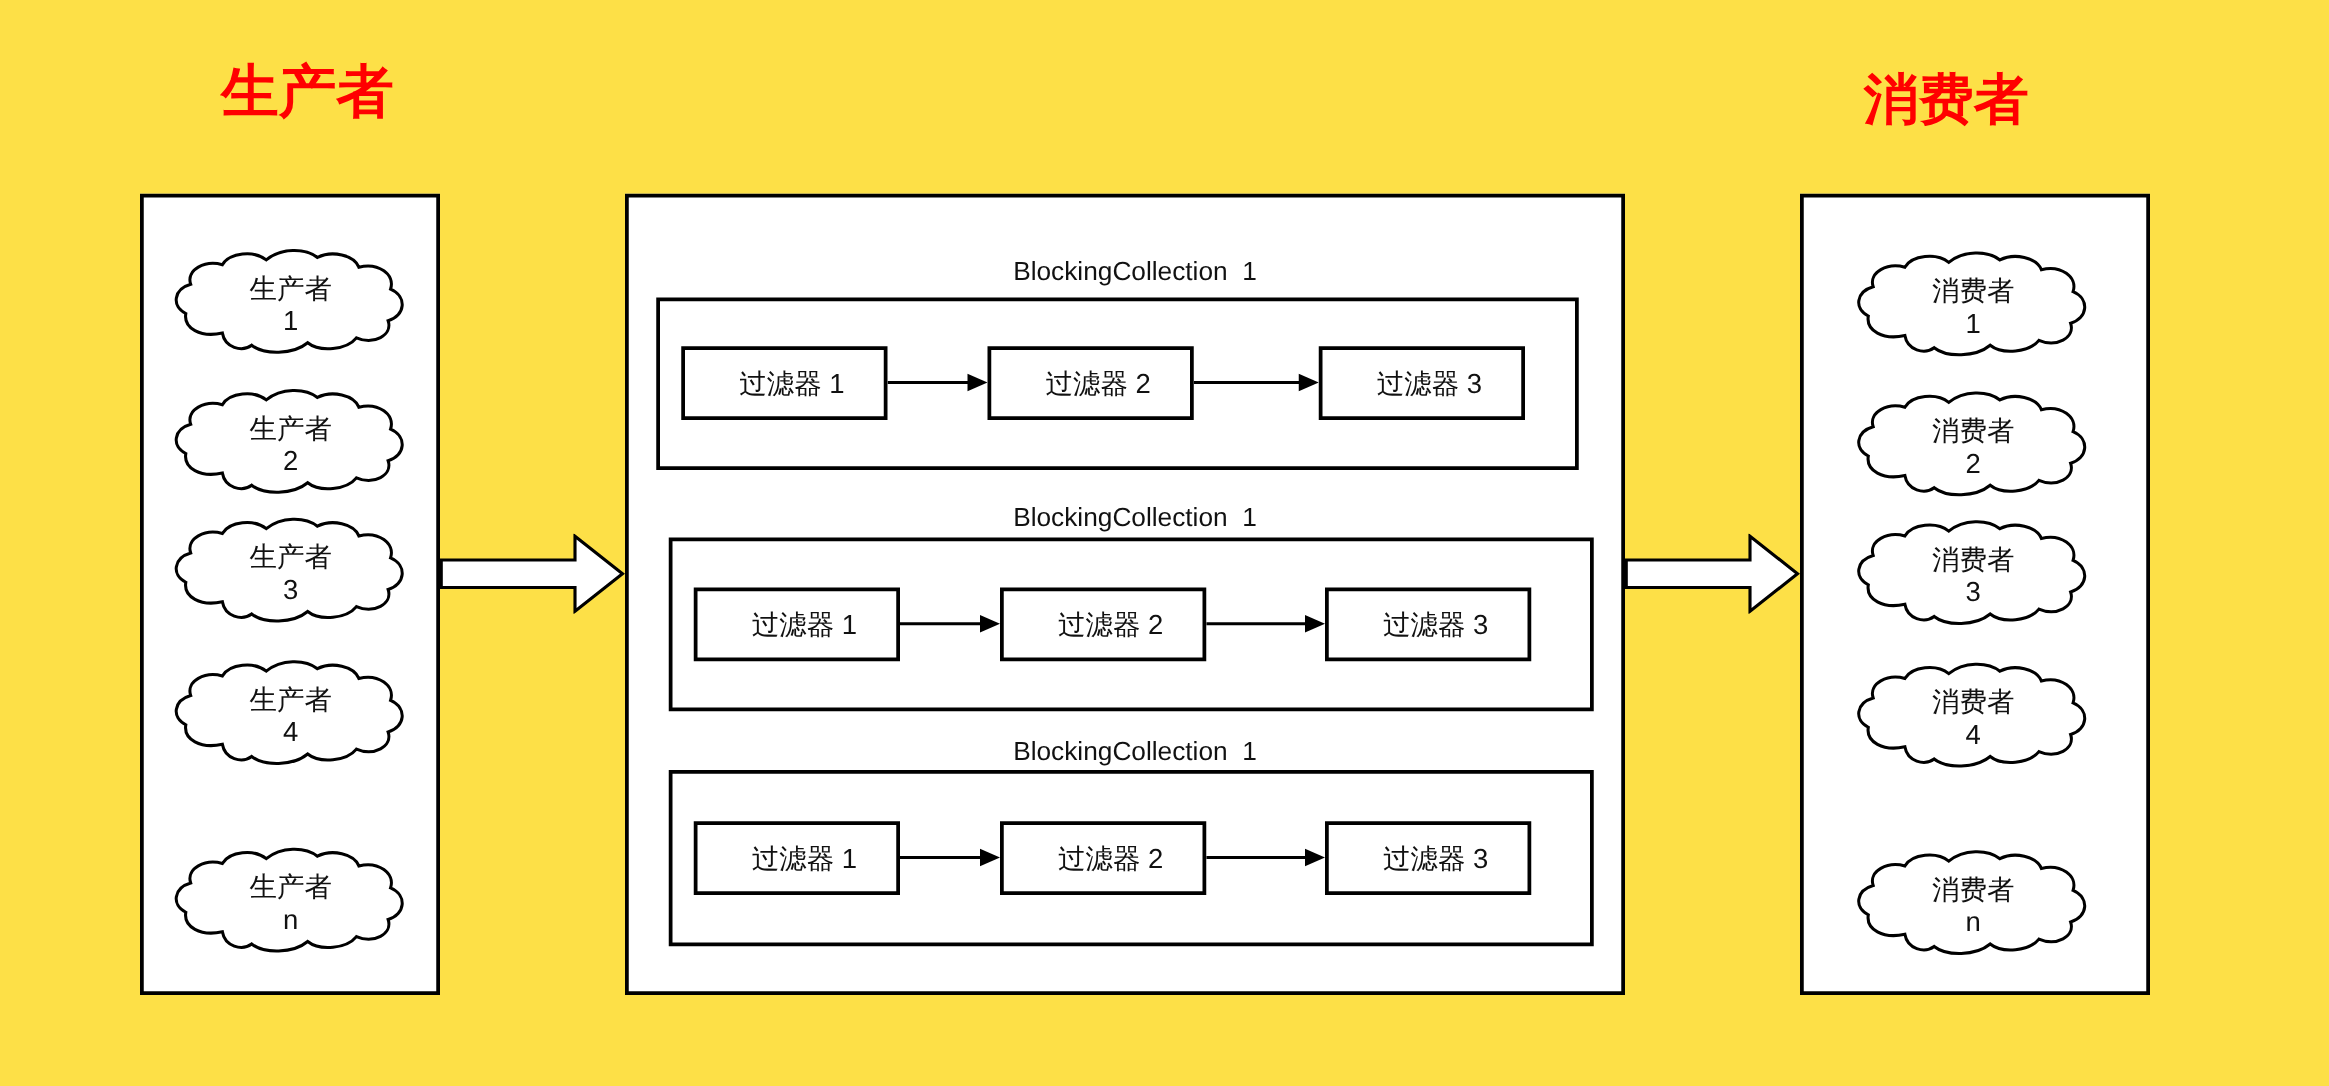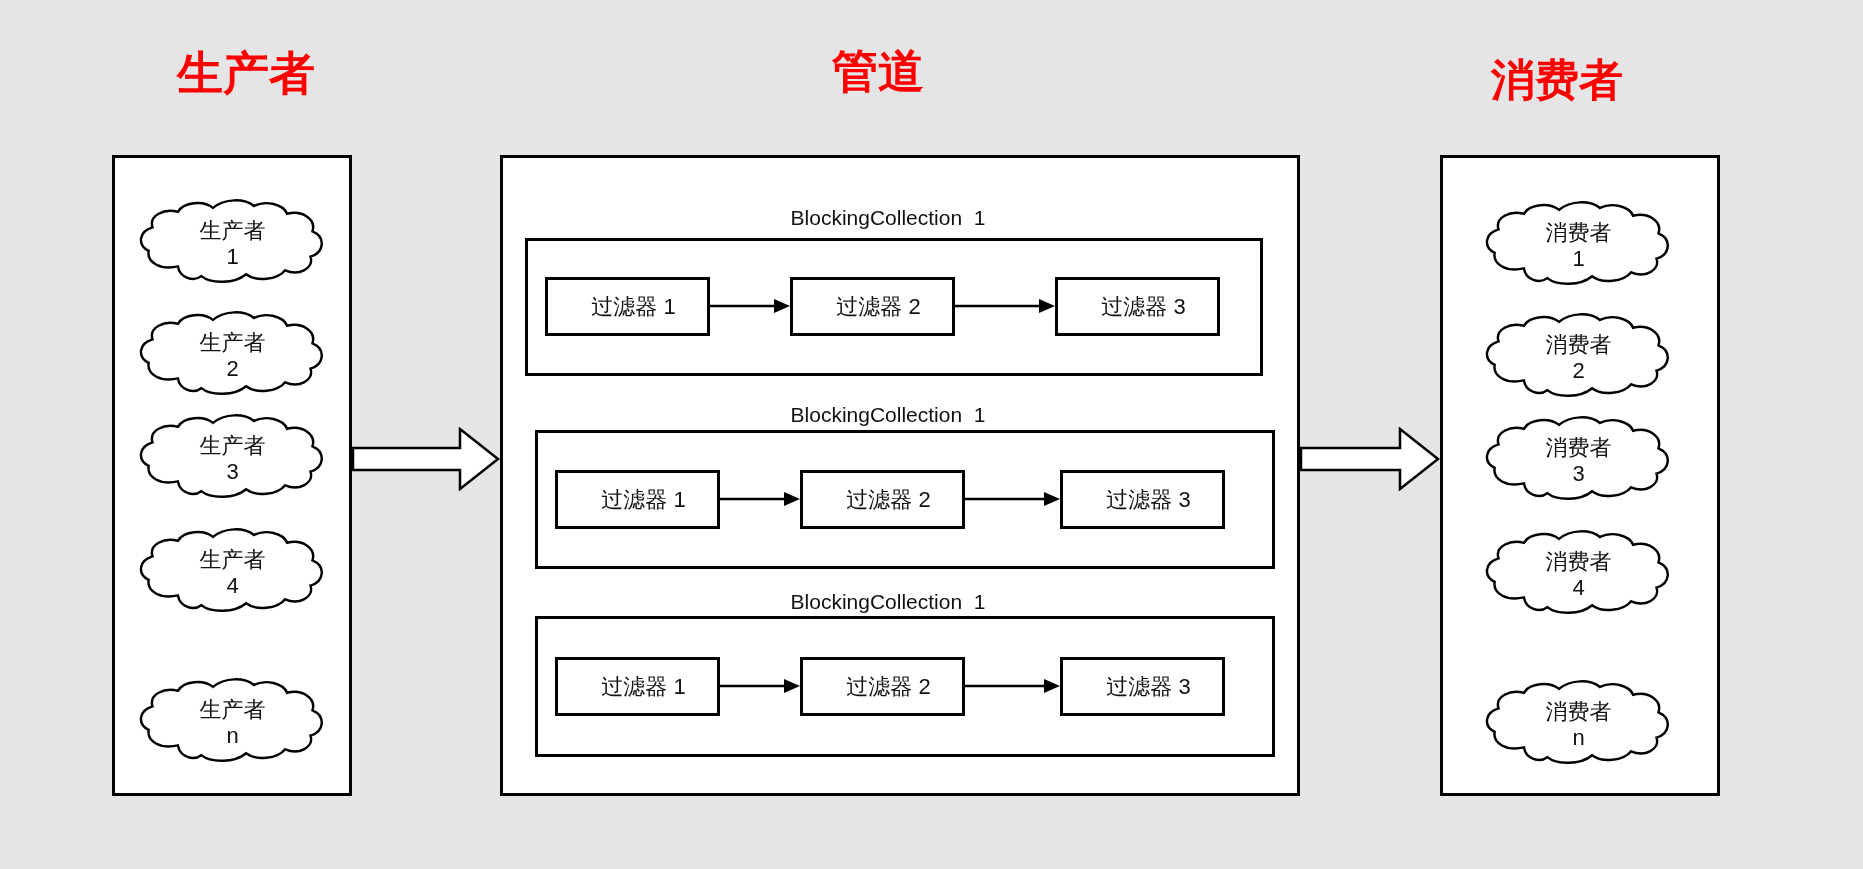--- a/index.html
+++ b/index.html
@@ -1,17 +1,17 @@
 <!DOCTYPE html>
 <html><head>
 <meta charset="utf-8">
 <style>
   html,body { margin:0; padding:0; background:#ffffff; }
   .canvas {
-    position:relative; width:1863px; height:869px; background:#e5e5e5;
+    position:relative; width:1863px; height:869px; background:#fde047;
     font-family:"Liberation Sans", sans-serif; overflow:hidden;
   }
   .title {
     position:absolute; color:#ff0000; font-size:46px; font-weight:600;
     text-align:center; line-height:1;
   }
   .title-producers { left:126px; top:50px; width:240px; }
   .title-pipeline  { left:778px; top:48px; width:200px; }
   .title-consumers { left:1447px; top:58px; width:220px; font-size:44px; }
 
@@ -23,21 +23,21 @@
   .cloud { position:absolute; width:195px; height:90px; }
   .cloud svg { position:absolute; left:0; top:0; width:100%; height:100%; overflow:visible; }
   .cloud path { fill:#ffffff; stroke:#000000; stroke-width:2.5; }
   .cloud-text {
     position:absolute; left:0; top:0; right:0; bottom:0;
     display:flex; flex-direction:column; align-items:center; justify-content:center;
     font-size:22px; color:#111111; line-height:26px; padding-top:2px;
   }
 
   .bc-label {
-    position:absolute; left:488px; width:800px; text-align:center;
+    position:absolute; left:508px; width:800px; text-align:center;
     font-size:21px; color:#111111; white-space:pre; line-height:1;
   }
   .bc-label-1 { top:207px; }
   .bc-label-2 { top:404px; }
   .bc-label-3 { top:591px; }
 
   .inner-box { position:absolute; border:3px solid #000; background:#ffffff; box-sizing:border-box; }
   .inner-box-1 { left:525px; top:238px; width:738px; height:138px; }
   .inner-box-2 { left:535px; top:430px; width:740px; height:139px; }
   .inner-box-3 { left:535px; top:616px; width:740px; height:141px; }
@@ -54,21 +54,20 @@
 
   .block-arrow { position:absolute; }
   .block-arrow polygon { fill:#ffffff; stroke:#000000; stroke-width:2.5; stroke-linejoin:miter; }
 </style>
 </head>
 <body>
 
 <div class="canvas">
 
   <div class="title title-producers">生产者</div>
-  <div class="title title-pipeline">管道</div>
   <div class="title title-consumers">消费者</div>
 
   <div class="container-box producers-box"></div>
   <div class="container-box pipeline-box"></div>
   <div class="container-box consumers-box"></div>
 
   <div class="cloud" style="left:135px;top:198px;">
     <svg viewBox="0 0 200 92">
         <path d="M 44 70 C 26 74 12 66 14 54 C 2 48 4 34 18 30 C 14 18 30 10 44 14 C 50 4 70 2 80 10 C 92 0 112 0 122 8 C 134 2 152 6 156 16 C 172 12 186 22 182 34 C 196 40 194 56 180 60 C 184 72 168 80 154 74 C 146 84 124 86 114 78 C 102 88 78 88 68 80 C 60 86 46 82 44 70 Z"></path>
       </svg>

